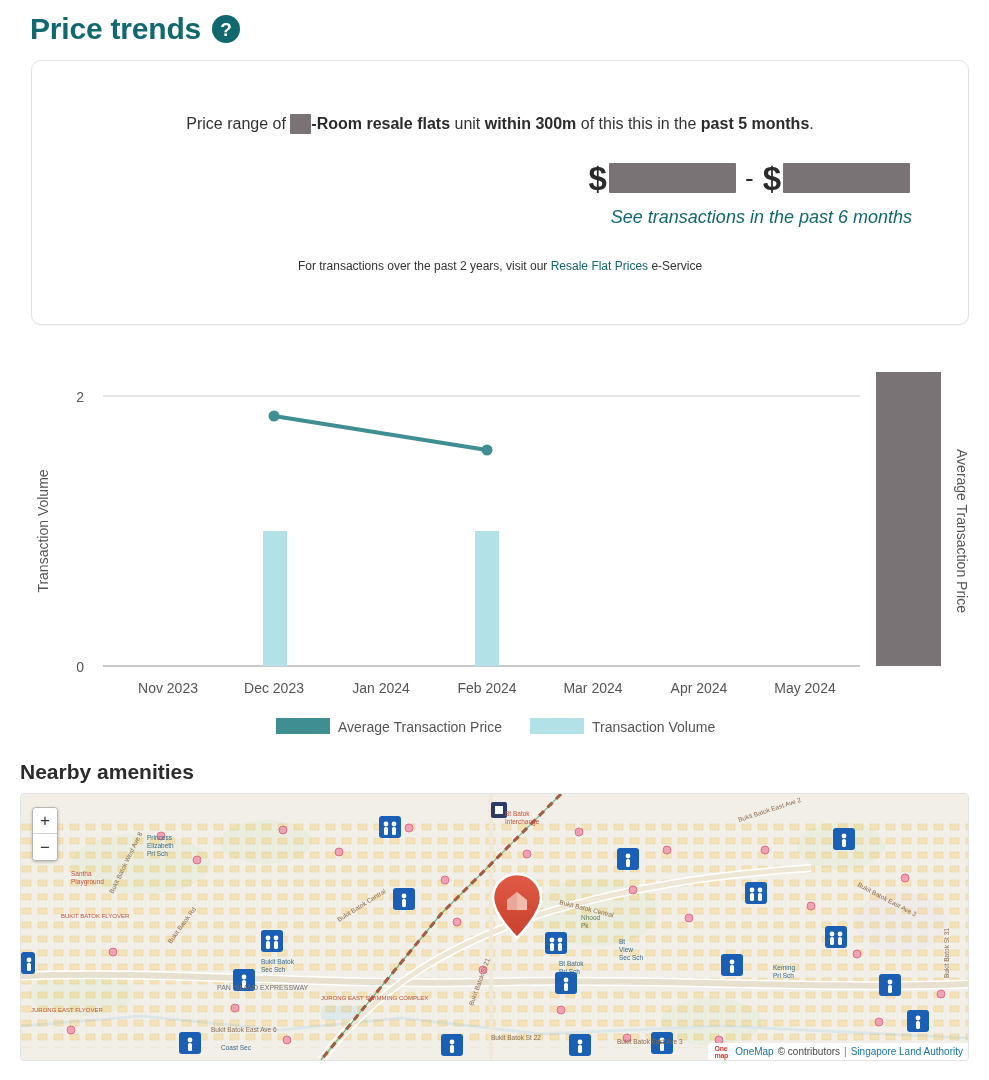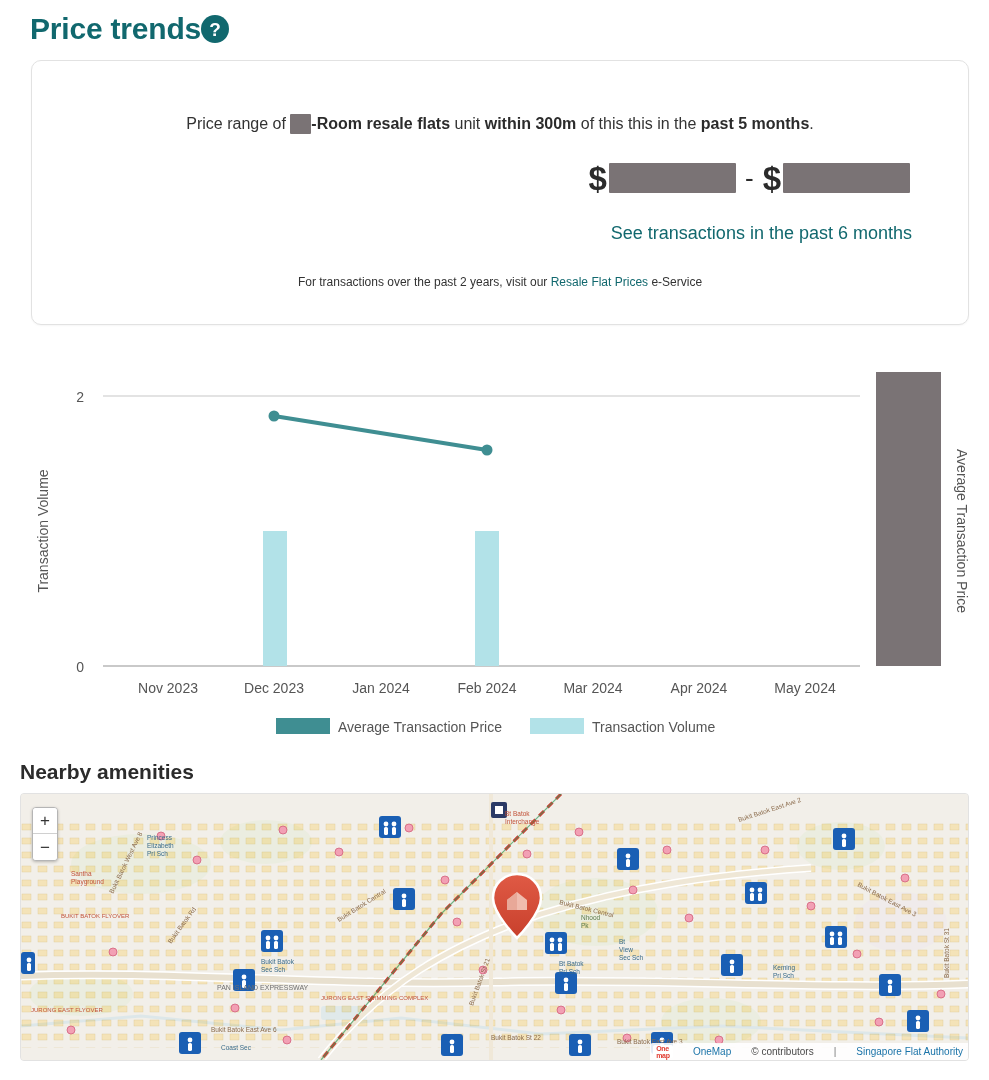--- a/index.html
+++ b/index.html
@@ -5,21 +5,21 @@
   * { box-sizing: border-box; }
   html, body {
     margin: 0; padding: 0;
     background: #ffffff;
     font-family: "Liberation Sans", sans-serif;
   }
   body { width: 989px; height: 1080px; position: relative; overflow: hidden; }
 
   
   .page-title-row {
-    display: flex; align-items: center; 
+    display: flex; align-items: center; gap: 11px;
     padding: 6px 0 0 30px; height: 52px;
   }
   .page-title {
     font-size: 30px; font-weight: bold; color: #11686e;
     letter-spacing: -0.2px; line-height: 1;
   }
   .help-icon {
     width: 28px; height: 28px; border-radius: 50%;
     background: #11686e; color: #ffffff;
     display: inline-flex; align-items: center; justify-content: center;
@@ -53,22 +53,22 @@
   .price-unit {
     font-size: 33px; font-weight: bold; color: #2b2b2b;
     line-height: 1;
   }
   .mask-price { width: 127px; height: 30px; margin: 0 2px; }
   .price-dash {
     font-size: 26px; color: #2b2b2b; padding: 0 9px 0 7px; line-height: 1;
   }
   .see-link {
     display: block; text-align: right; padding-right: 56px;
-    margin-top: 28px; font-size: 18px; color: #11686e;
-    text-decoration: none; cursor: pointer;
+    margin-top: 12px; font-size: 18px; color: #11686e;
+    text-decoration: none; cursor: pointer; font-style: italic;
   }
   .card-line3 {
     text-align: center; font-size: 12px; color: #333333;
     margin-top: 31px;
   }
   .card-line3 a { color: #11686e; text-decoration: none; cursor: pointer; }
 
   
   .chart-wrap {
     position: absolute; left: 0; top: 352px;
@@ -98,21 +98,21 @@
     height: 26px; display: flex; align-items: center; justify-content: center;
     font-size: 17px; color: #333333; cursor: pointer; background: #ffffff;
     line-height: 1; user-select: none;
   }
   .zoom-btn.zoom-in { border-bottom: 1px solid #d0d0d0; }
   .attrib {
     position: absolute; right: 0; bottom: 0; z-index: 40;
     background: rgba(255,255,255,0.88);
     font-size: 10px; color: #4a4a4a;
     padding: 2px 5px 2px 3px;
-    display: flex; align-items: center; gap: 20px;
+    display: flex; align-items: center; gap: 4px;
     border-top-left-radius: 3px;
     font-family: "Liberation Sans", sans-serif;
   }
   .attrib .om-logo {
     width: 20px; height: 13px; background: #ffffff;
     display: inline-flex; align-items: center; justify-content: center;
     font-size: 7px; font-weight: bold; color: #e03a2f; line-height: 1;
     border-radius: 2px; letter-spacing: -0.3px;
   }
   .attrib .om-name { color: #1a73a8; }
@@ -410,15 +410,15 @@
   <div class="zoom-ctrl">
     <div class="zoom-btn zoom-in">+</div>
     <div class="zoom-btn zoom-out">−</div>
   </div>
 
   <div class="attrib">
     <span class="om-logo">One<br>map</span>
     <span class="om-name">OneMap</span>
     <span>© contributors</span>
     <span class="sep">|</span>
-    <span class="sla">Singapore Flat Authority</span>
+    <span class="sla">Singapore Land Authority</span>
   </div>
 </div>
 
 </body></html>

